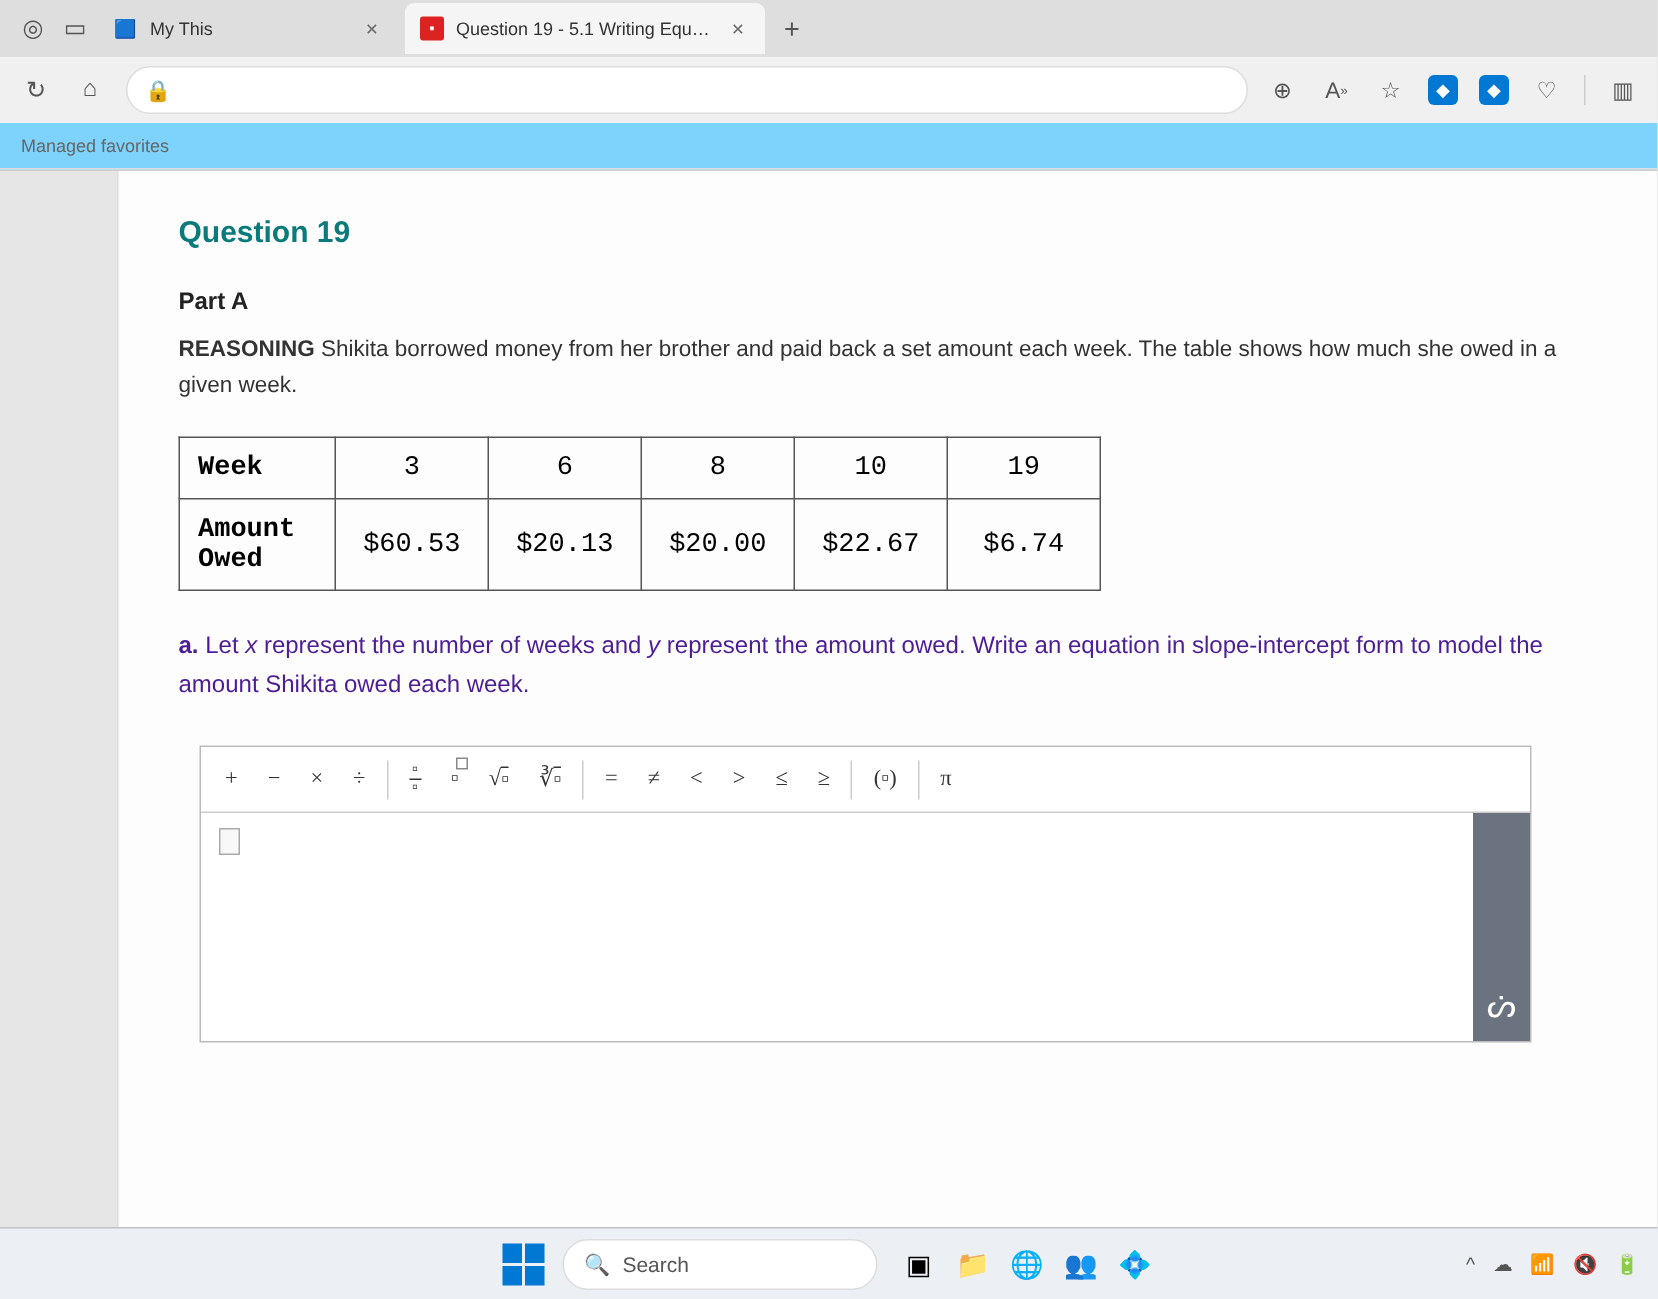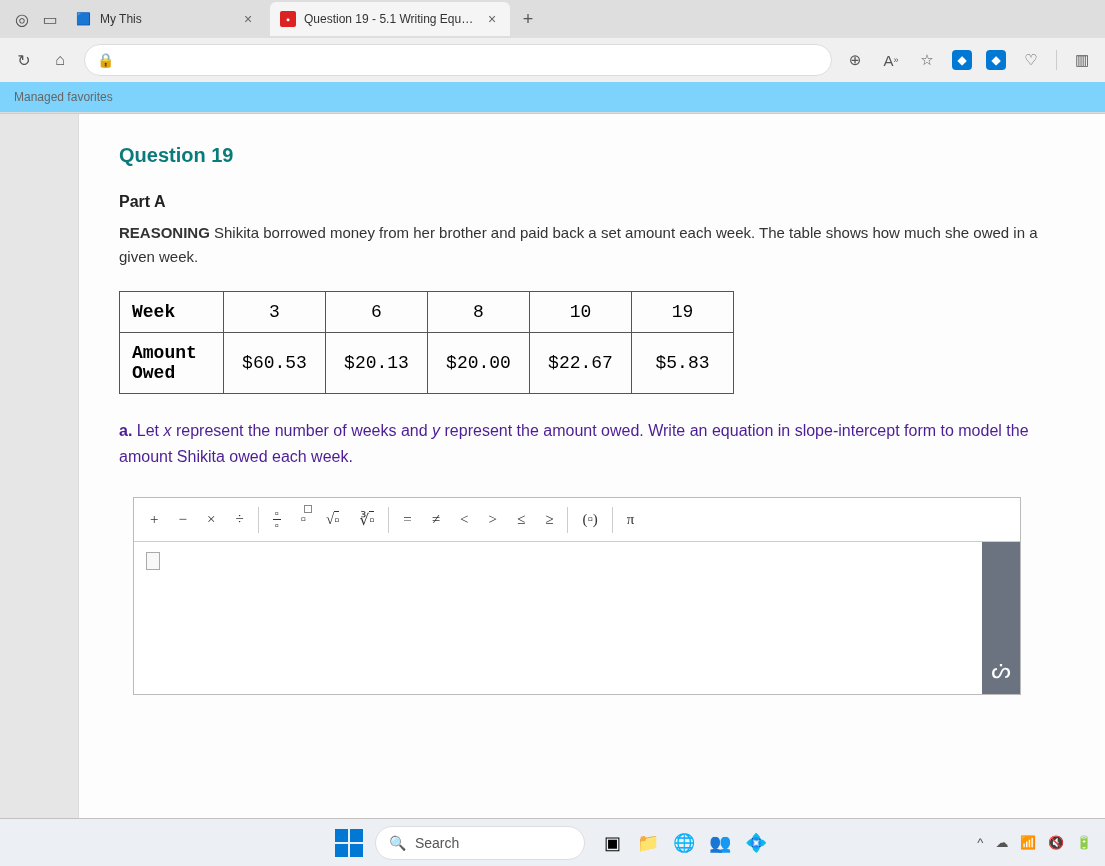--- a/index.html
+++ b/index.html
@@ -415,21 +415,21 @@
         <td>8</td>
         <td>10</td>
         <td>19</td>
       </tr>
       <tr>
         <td class="hdr">Amount Owed</td>
         <td>$60.53</td>
         <td>$20.13</td>
         <td>$20.00</td>
         <td>$22.67</td>
-        <td>$5.83</td>
+        <td>$6.74</td>
       </tr>
     </tbody>
       </table>
 
     <p class="subq">
       <b>a.</b><span> Let </span><i>x</i><span> represent the number of weeks and </span><i>y</i><span> represent the amount owed. Write an equation in slope-intercept form to model the amount Shikita owed each week.</span>
     </p>
 
     <div class="eq-editor">
       <div class="eq-toolbar">

